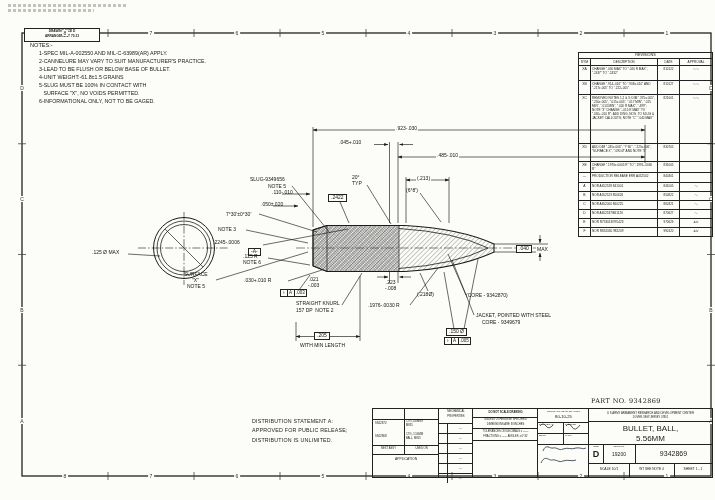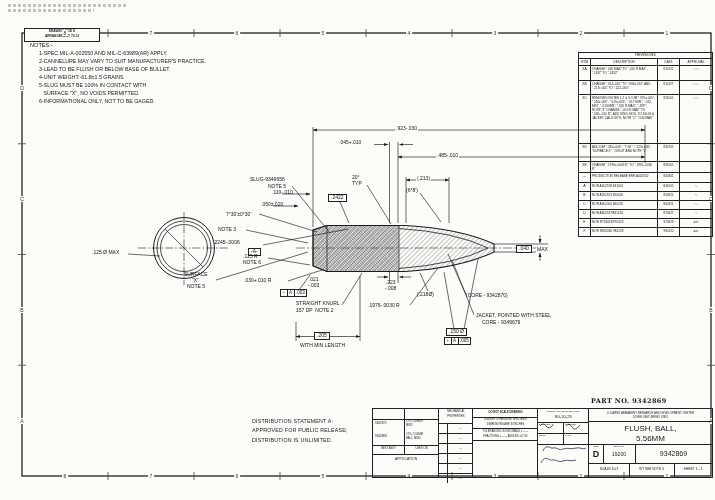--- a/index.html
+++ b/index.html
@@ -27,21 +27,21 @@
   .c-sym{width:11px;flex:none;border-right:1px solid #222;text-align:center;font-size:3.4px;padding-top:1px;}
   .c-desc{width:64px;flex:none;border-right:1px solid #222;font-size:3.1px;line-height:1.3;padding:1px;}
   .c-date{width:21px;flex:none;border-right:1px solid #222;font-size:3px;text-align:center;padding-top:1px;}
   .c-app{flex:1;text-align:center;font-size:3.2px;padding-top:1px;font-family:"DejaVu Serif",serif;font-style:italic;}
   
   #sizetab{position:absolute;left:24px;top:28px;width:74px;height:12px;border:1px solid #222;background:#fcfcf9;
            font-size:3.2px;font-weight:bold;text-align:center;line-height:1.6;}
   
   #dist{position:absolute;left:252px;top:417px;font-size:5.3px;line-height:1.75;letter-spacing:.2px;}
   
-  #partno{position:absolute;left:591px;top:397px;font-size:6.5px;letter-spacing:.4px;font-family:"DejaVu Serif",serif;font-weight:bold;}
+  #partno{position:absolute;left:591px;top:397px;font-size:6.5px;letter-spacing:.4px;font-family:"DejaVu Serif",serif;}
   
   #tb{position:absolute;left:372px;top:408px;width:339px;height:68px;border:1.2px solid #222;}
   .tbx{position:absolute;box-sizing:border-box;}
   .tiny{font-size:2.3px;}
   .sm{font-size:2.7px;}
   .scan{position:absolute;height:2.5px;background:repeating-linear-gradient(90deg,#c2c2bd 0 3px,transparent 3px 5px);}
 </style>
 </head>
 <body>
 
@@ -425,21 +425,21 @@
       <div class="tbx tiny" style="left:1px;top:14px">DRAFTSMAN</div>
       <div class="tbx tiny" style="left:27px;top:14px">CHECKER</div>
       <div class="tbx tiny" style="left:1px;top:25px">ENGR</div>
       <div class="tbx tiny" style="left:27px;top:25px">CHKR</div>
     </div>
 
     <div class="tbx" style="left:216px;top:0;width:123px;height:68px">
       <div class="tbx ctr" style="left:0;top:1.5px;width:123px;font-size:2.8px">U S ARMY ARMAMENT RESEARCH AND DEVELOPMENT CENTER</div>
       <div class="tbx ctr" style="left:0;top:6.5px;width:123px;font-size:2.6px">DOVER, NEW JERSEY 07801</div>
       <div class="tbx" style="left:0;top:12px;width:123px;border-top:1px solid #222"></div>
-      <div class="tbx ctr" style="left:0;top:15px;width:123px;font-size:8px">FLUSH, BALL,</div>
+      <div class="tbx ctr" style="left:0;top:15px;width:123px;font-size:8px">BULLET, BALL,</div>
       <div class="tbx ctr" style="left:0;top:24.5px;width:123px;font-size:8px">5.56MM</div>
       <div class="tbx" style="left:0;top:35px;width:123px;border-top:1px solid #222"></div>
 
       <div class="tbx" style="left:14px;top:35px;width:0;height:19px;border-left:1px solid #222"></div>
       <div class="tbx" style="left:46px;top:35px;width:0;height:19px;border-left:1px solid #222"></div>
       <div class="tbx tiny ctr" style="left:0;top:36px;width:14px">SIZE</div>
       <div class="tbx ctr" style="left:0;top:40px;width:14px;font-size:9px;font-weight:bold">D</div>
       <div class="tbx tiny ctr" style="left:14px;top:36px;width:32px">FSCM NO.</div>
       <div class="tbx ctr" style="left:14px;top:42px;width:32px;font-size:5px">19200</div>
       <div class="tbx ctr" style="left:46px;top:41px;width:77px;font-size:7px">9342869</div>

